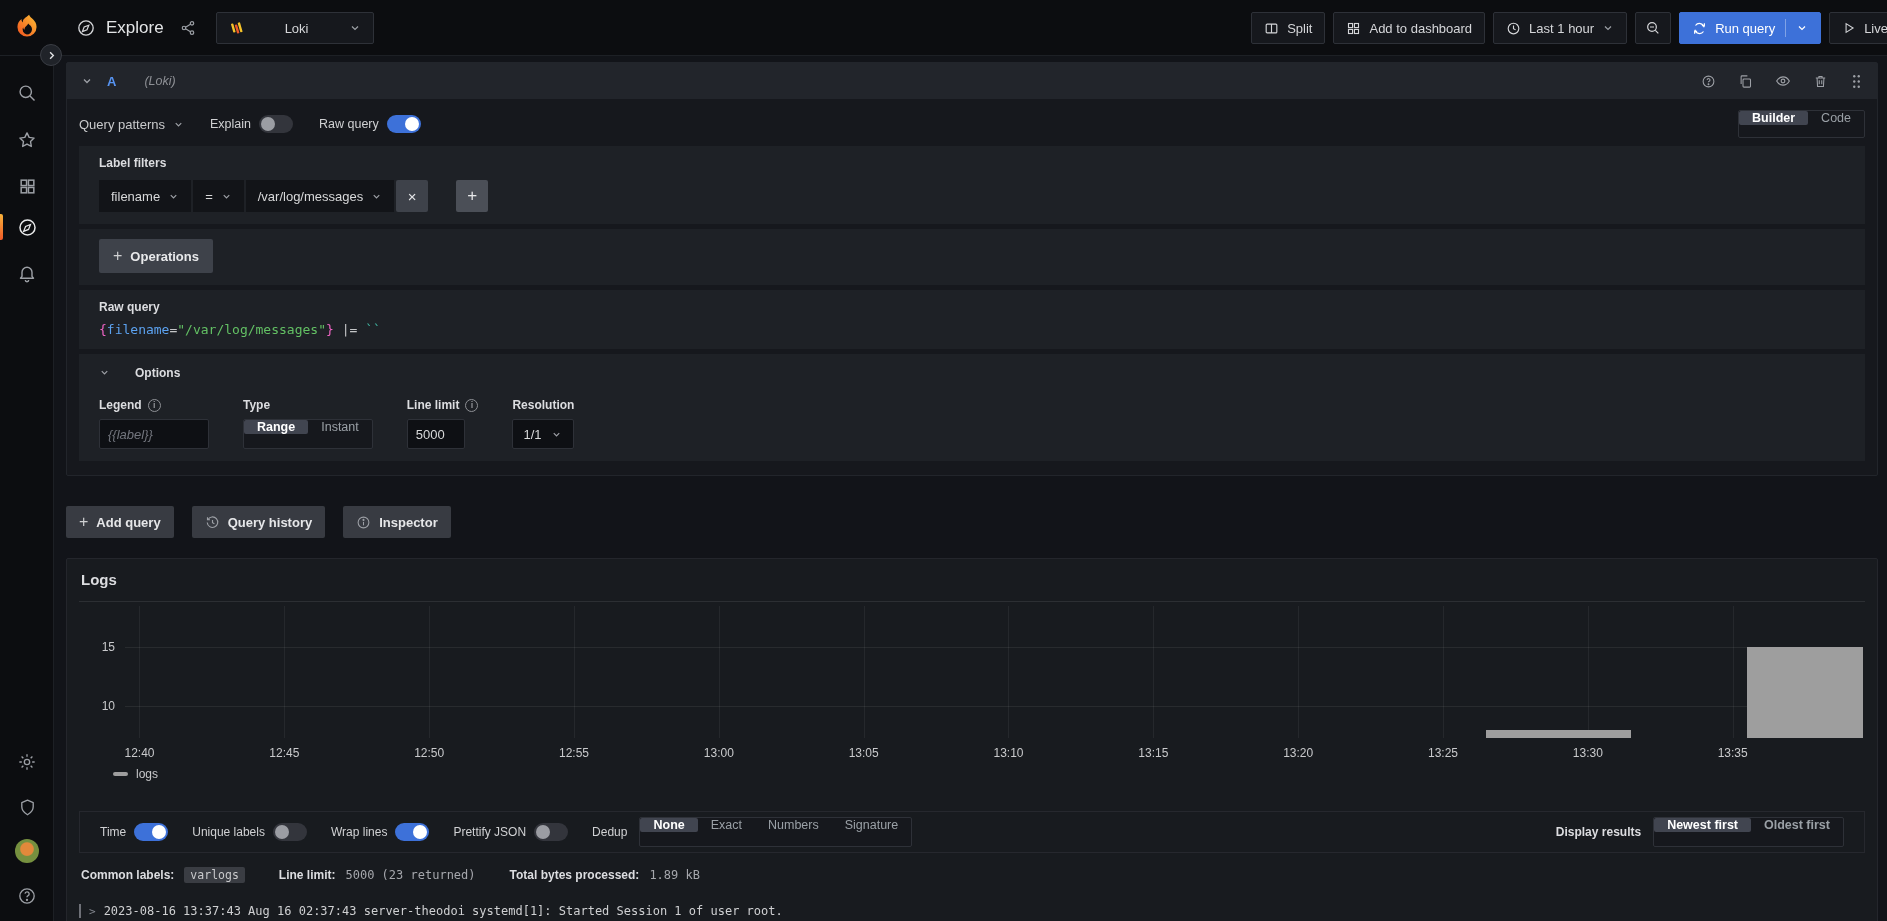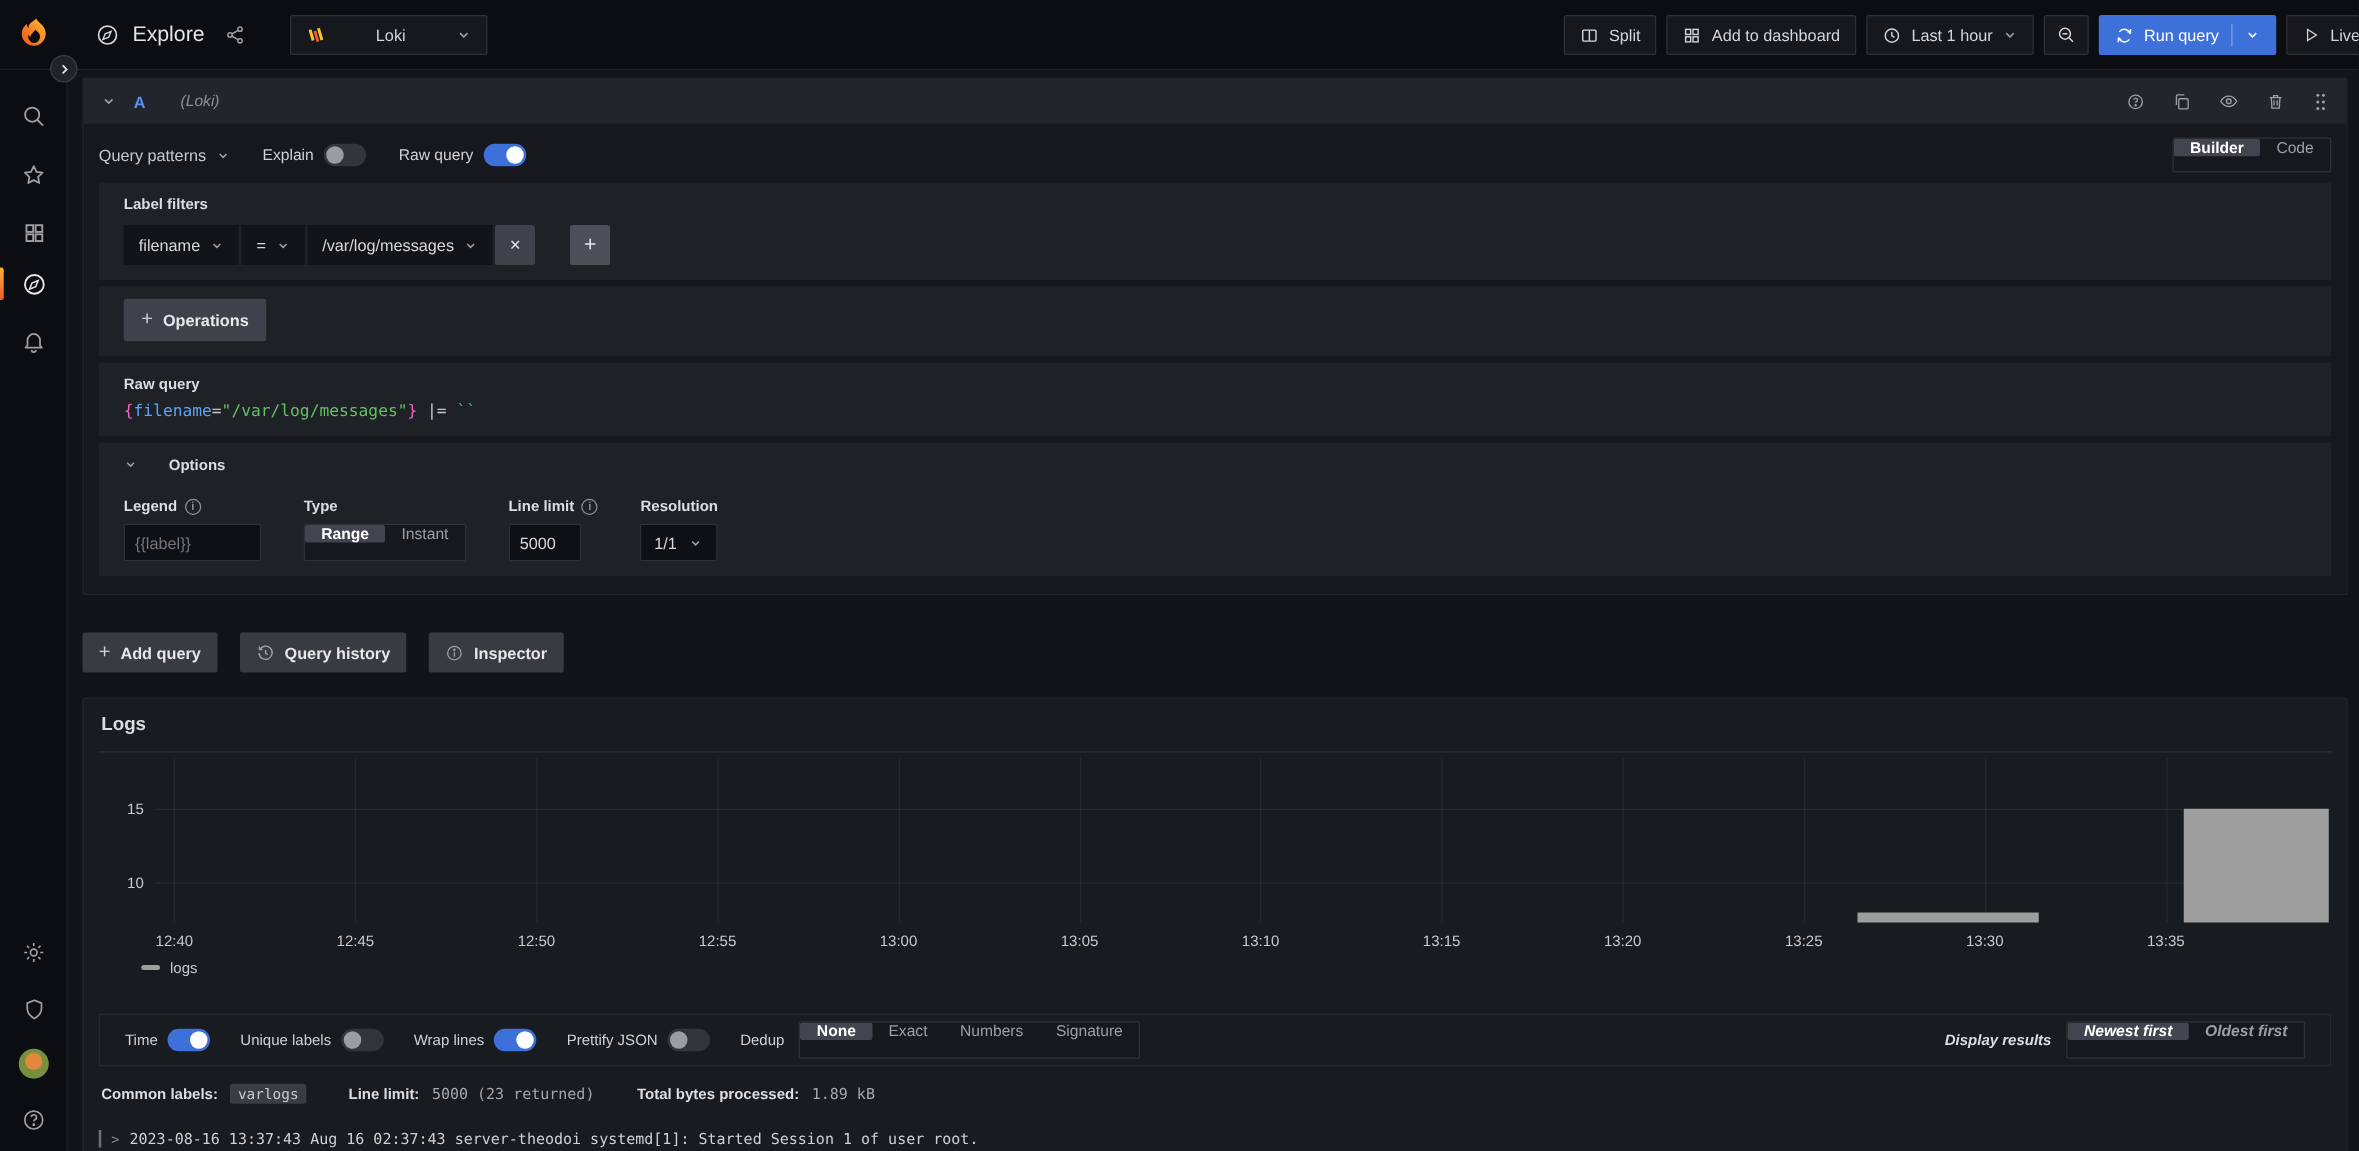--- a/index.html
+++ b/index.html
@@ -16,21 +16,21 @@
   .tb-left { position:absolute; left:76px; top:12px; display:flex; align-items:center; gap:10px; height:32px; }
   .page-title { font-size:17px; font-weight:500; color:#e3e4e6; }
   .tb-right { position:absolute; right:-14px; top:12px; display:flex; align-items:center; gap:8px; }
   .btn { display:inline-flex; align-items:center; gap:8px; height:32px; padding:0 12px;
     background:#16181d; border:1px solid #2e3138; border-radius:2px; color:#d5d6d9;
     font-size:13px; font-weight:500; white-space:nowrap; cursor:pointer; }
   .btn-primary { background:#3d71d9; border-color:#3d71d9; color:#fff; }
   .btn-primary .vsep { width:1px; height:18px; background:rgba(255,255,255,.35); margin:0 2px; }
   .icon { color:#9da0a6; }
   .btn .icon, .btn-primary .icon { color:inherit; }
-  .ds-picker { margin-left:26px;gap:40px; }
+  .ds-picker { margin-left:10px;gap:40px; }
   .circle-expander { position:absolute; left:40px; top:44px; width:22px; height:22px; border-radius:50%;
     background:#202329; border:1px solid #3a3d44; z-index:9; display:flex; align-items:center; justify-content:center; }
 
   
   .sidebar { position:absolute; left:0; top:56px; width:54px; bottom:0; background:#0c0d10;
     border-right:1px solid #1d2025; z-index:3; }
   .side-item { position:absolute; left:0; width:54px; height:40px; display:flex; align-items:center;
     justify-content:center; color:#9da0a6; cursor:pointer; }
   .side-item.active { color:#e8e9ea; }
   .active-bar { position:absolute; left:0; top:7px; width:3px; height:26px;
@@ -112,21 +112,21 @@
   .bar { position:absolute; bottom:0; }
   .legend-row { position:absolute; left:34px; top:166px; display:flex; align-items:center; gap:8px; }
   .legend-dash { width:15px; height:4px; border-radius:2px; background:#9e9e9e; }
   .legend-label { font-size:12px; color:#c9cacc; }
 
   .controls-bar { position:absolute; left:12px; right:12px; top:252px; height:42px;
     border:1px solid #26282e; display:flex; align-items:center; gap:24px; padding:0 20px; }
   .controls-bar .toggle-wrap { font-size:12px; }
   .dedup-wrap { display:inline-flex; align-items:center; gap:12px; font-size:12px; color:#d0d1d3; }
   .results-wrap { margin-left:auto; display:inline-flex; align-items:center; gap:12px;
-    font-size:12px; font-weight:600; color:#dcdde0;font-style:italic; }
+    font-size:12px; font-weight:600; color:#dcdde0; }
 
   .meta-row { position:absolute; left:14px; top:308px; display:flex; align-items:center; gap:10px; font-size:12px; }
   .meta-label { font-weight:700; color:#dcdde0; }
   .meta-val { color:#a5a7ac; font-size:12px;text-align:right; }
   .meta-chip { background:#3a3d43; border-radius:2px; padding:1px 6px; color:#c9cacc; font-size:11.5px; }
   .meta-gap { width:14px; }
 
   .log-rows { position:absolute; left:12px; right:12px; top:342px; }
   .log-row { display:flex; align-items:center; gap:8px; height:20px; cursor:pointer; }
   .lr-bar { width:2px; height:14px; background:#6e7077; flex:none; }
@@ -407,21 +407,21 @@
             <path d="M6 9l6 6 6-6"></path>
           </svg>
         <span>Options</span>
       </span>
       <div class="opt-fields">
         <div class="field">
           <span class="field-label">
             <span>Legend</span>
             <span class="ci">i</span>
           </span>
-          <input class="text-input" style="width: 110px;" type="text" placeholder="{{label}}">
+          <input class="text-input" style="width: 110px; font-style: italic;" type="text" placeholder="{{label}}">
         </div>
         <div class="field">
           <span class="field-label">
               <span>Type</span>
             </span>
           <span class="chipgroup tall">
               <span class="chip selected">Range</span>
               <span class="chip">Instant</span>
             </span>
         </div>

